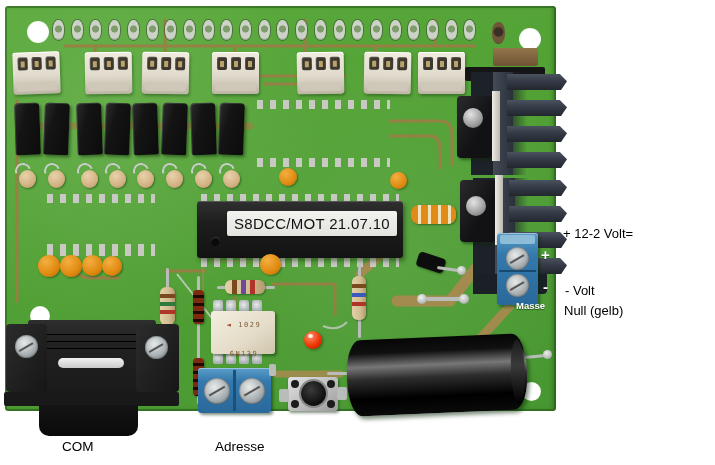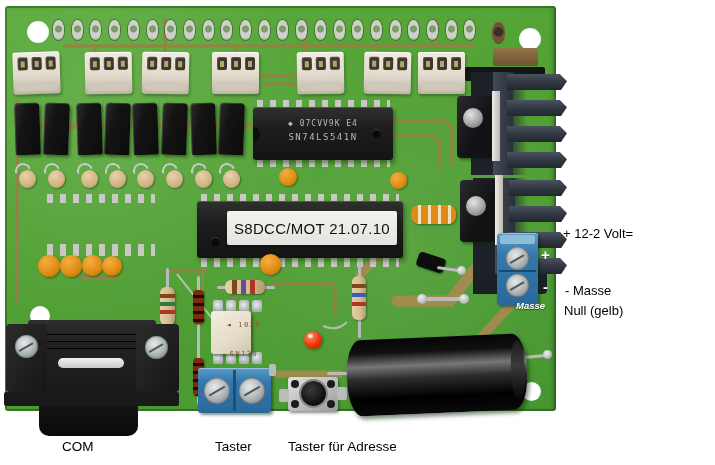--- a/index.html
+++ b/index.html
@@ -88,21 +88,21 @@
   #button{position:absolute;left:283px;top:371px;width:50px;height:34px;border-radius:3px;
        background:linear-gradient(145deg,#e2e2e2,#b9b9b9 60%,#9a9a9a);box-shadow:1px 2px 3px rgba(10,40,8,.5);}
   #button .cap{position:absolute;left:13px;top:4px;width:25px;height:25px;border-radius:50%;
        background:radial-gradient(circle at 40% 35%,#3a3a3a,#0d0d0d 70%);box-shadow:0 0 0 2px #888;}
   #button .bh{position:absolute;width:8px;height:8px;border-radius:50%;background:#1c1c1c;}
   
   #led{position:absolute;left:299px;top:325px;width:18px;height:18px;border-radius:50%;
        background:radial-gradient(circle at 36% 30%,#ff8d66,#ee3505 55%,#b81500 100%);box-shadow:1px 1px 3px rgba(10,40,8,.5);}
   #led::after{content:"";position:absolute;left:4px;top:3px;width:5px;height:4px;border-radius:50%;background:rgba(255,255,255,.85);}
   
-  #opto{position:absolute;left:206px;top:305px;width:40px;height:43px;border-radius:3px;
+  #opto{position:absolute;left:206px;top:305px;width:64px;height:43px;border-radius:3px;
        background:linear-gradient(145deg,#f3eee0,#e4dcc8 60%,#cfc5ab);box-shadow:2px 2px 3px rgba(10,40,8,.5);}
   .optopin{position:absolute;width:10px;height:12px;border-radius:2px;
        background:radial-gradient(circle at 45% 40%,#e9ebe9,#a9b0b3 70%);}
   #opto .otxt{position:absolute;left:10px;width:46px;text-align:center;color:#7c5c38;
        font:7px "DejaVu Sans Mono",monospace;letter-spacing:1.5px;}
   
   .rlabel{position:absolute;font-size:13px;color:#000;white-space:nowrap;}
   .blabel{position:absolute;font-size:13.5px;color:#000;white-space:nowrap;}
 </style>
 </head>
@@ -248,37 +248,29 @@
         <div class="bead" style="left: 76px;"></div>
         <div class="bead" style="left: 104px;"></div>
         <div class="bead" style="left: 132px;"></div>
         <div class="bead" style="left: 161px;"></div>
         <div class="bead" style="left: 190px;"></div>
         <div class="bead" style="left: 218px;"></div>
       </div>
 
     <div class="pins" style="left:252px;top:94px;width:133px"></div>
     <div class="pins" style="left:252px;top:152px;width:133px"></div>
-    <div class="dip" style="left:248px;top:101px;width:140px;height:53px">
-      <div class="notch"></div>
-      <div class="icdot" style="right:12px;top:22px"></div>
-      <div class="ictext" style="top:12px;font-size:8px;letter-spacing:1px">
-        <span>◆</span>
-        <span>07CVV9K E4</span></div>
-      <div class="ictext" style="top:25px;font-size:9px">SN74LS541N</div>
-    </div>
 
     <div class="pins" style="left:42px;top:188px;width:108px"></div>
     <div class="pins" style="left:42px;top:238px;width:108px;height:12px"></div>
 
     <div class="pins" style="left:196px;top:188px;width:198px"></div>
     <div class="pins" style="left:196px;top:248px;width:198px;height:13px"></div>
     <div class="dip" style="left:192px;top:195px;width:206px;height:57px">
       <div class="icdot" style="left:14px;bottom:12px"></div>
-      <div class="iclabel" style="left:30px;top:10px;width:170px;height:34px">S8DCC/MOT 21.07.10</div>
+      <div class="iclabel" style="left:30px;top:10px;width:170px;height:25px">S8DCC/MOT 21.07.10</div>
     </div>
 
     <div style="position:absolute;left:488px;top:42px;width:45px;height:18px;background:linear-gradient(180deg,#93754a,#6e5433);border-radius:2px"></div>
     <div style="position:absolute;left:460px;top:61px;width:80px;height:14px;background:#151515;border-radius:2px"></div>
 
     <div class="heatsink" style="left:466px;top:66px;width:96px;height:103px">
       <div class="hs-shadow"></div>
       <div class="hs-base" style="left:22px"></div>
       <div class="fin" style="left:36px;top:2px;width:60px"></div>
       <div class="fin" style="left:36px;top:28px;width:60px"></div>
@@ -304,21 +296,21 @@
       </div>
 
     <div class="terminal" style="position:absolute;left:492px;top:227px;width:41px;height:72px">
       <div style="position:absolute;left:3px;top:2px;right:3px;height:9px;background:#8cbcd8;border-radius:2px"></div>
       <div class="screw" style="left:9px;top:14px;width:23px;height:23px"></div>
       <div class="screw" style="left:9px;top:41px;width:23px;height:23px"></div>
       <div style="position:absolute;left:2px;top:37px;right:2px;height:2px;background:#164a70"></div>
     </div>
     <div class="silk" style="left:536px;top:240px;font-size:15px">+</div>
     <div class="silk" style="left:538px;top:272px;font-size:15px">-</div>
-    <div class="silk" style="left:511px;top:294px;font-size:9.5px;font-style:italic">Masse</div>
+    <div class="silk" style="left:511px;top:294px;font-size:9.5px;">Masse</div>
 
     <div class="disc" style="left:274px;top:162px;width:18px;height:18px"></div>
     <div class="disc" style="left:385px;top:166px;width:17px;height:17px"></div>
     <div class="disc" style="left:255px;top:248px;width:21px;height:21px"></div>
     <div class="disc" style="left:33px;top:249px;width:22px;height:22px"></div>
     <div class="disc" style="left:55px;top:249px;width:22px;height:22px"></div>
     <div class="disc" style="left:77px;top:249px;width:21px;height:21px"></div>
     <div class="disc" style="left:97px;top:250px;width:20px;height:20px"></div>
 
     <div style="position:absolute;left:406px;top:199px;width:45px;height:19px;border-radius:8px;
@@ -402,19 +394,18 @@
     </div>
     <div class="dsub-part" style="left:6px;top:324px;width:41px;height:68px;border-radius:4px;background:linear-gradient(120deg,#2c2c2c,#161616)"></div>
     <div class="dsub-part" style="left:136px;top:324px;width:43px;height:68px;border-radius:4px;background:linear-gradient(120deg,#2c2c2c,#161616)"></div>
     <div class="screw" style="left:15px;top:335px;width:23px;height:23px"></div>
     <div class="screw" style="left:145px;top:336px;width:23px;height:23px"></div>
     <div class="dsub-part" style="left:4px;top:392px;width:175px;height:14px;border-radius:2px;background:#191919"></div>
     <div class="dsub-part" style="left:39px;top:405px;width:99px;height:31px;border-radius:0 0 10px 10px;background:linear-gradient(180deg,#141414,#0a0a0a)"></div>
   </div>
 
   <div class="rlabel" style="left:563px;top:226px">+ 12-2 Volt=</div>
-  <div class="rlabel" style="left:565px;top:283px">- Masse</div>
+  <div class="rlabel" style="left:565px;top:283px">- Volt</div>
   <div class="rlabel" style="left:564px;top:303px">Null (gelb)</div>
 
   <div class="blabel" style="left:62px;top:439px">COM</div>
-  <div class="blabel" style="left:215px;top:439px">Taster</div>
-  <div class="blabel" style="left:288px;top:439px">Taster für Adresse</div>
+  <div class="blabel" style="left:215px;top:439px">Adresse</div>
 </div>
 
 </body></html>

